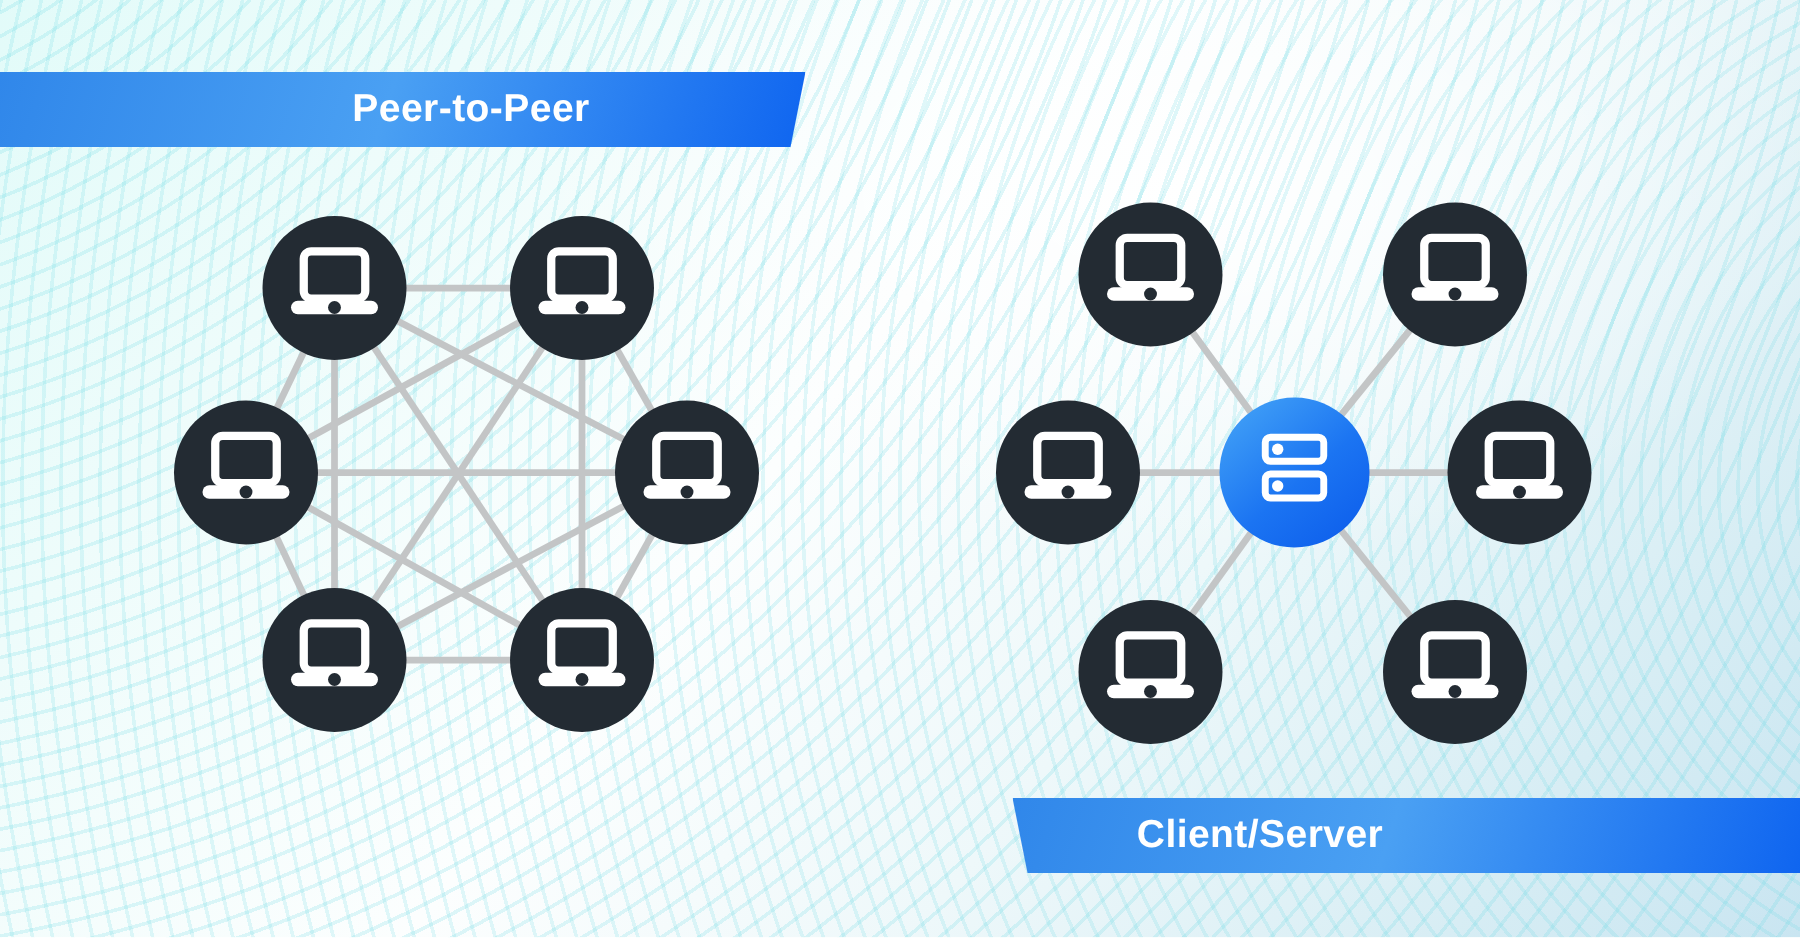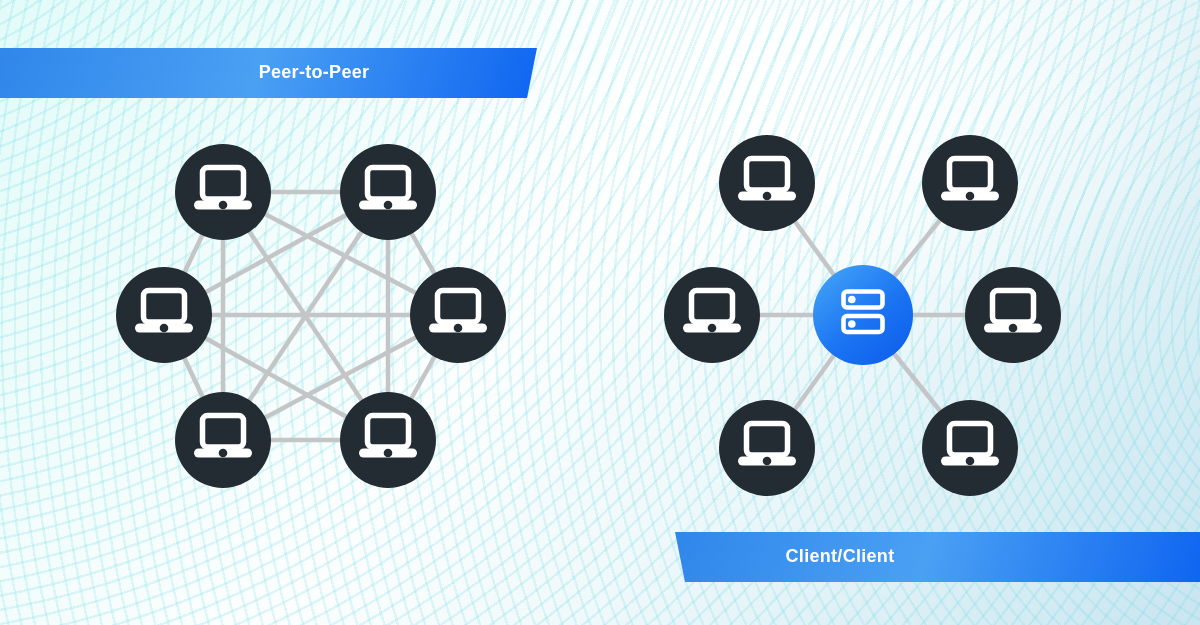--- a/index.html
+++ b/index.html
@@ -31,21 +31,21 @@
   .node.hub svg rect{stroke-width:4.6;}
   .node svg rect.f{fill:#fff;stroke:none;}
   .node svg circle.d{fill:var(--node-dark,#232b33);}
   .node.hub svg circle{fill:#fff;}
   .banner{
     position:absolute;z-index:3;height:50px;
     background:linear-gradient(108deg, var(--banner-gradient-start,#3087ea) 0%, var(--banner-gradient-mid,#4aa0f3) 48%, var(--banner-gradient-end,#0f65f0) 100%);
   }
   .banner .label{
     position:absolute;top:50%;transform:translate(-50%,-52%);
-    color:#fff;font-size:18px;font-weight:600;letter-spacing:0.3px;white-space:nowrap;
+    color:#fff;font-size:26px;font-weight:600;letter-spacing:0.3px;white-space:nowrap;
   }
   .banner.p2p{left:0;top:48px;width:537px;clip-path:polygon(0 0,100% 0,calc(100% - 10px) 100%,0 100%);}
   .banner.p2p .label{left:314px;}
   .banner.cs{left:675px;top:532px;width:525px;clip-path:polygon(0 0,100% 0,100% 100%,10px 100%);}
   .banner.cs .label{left:165px;}
 </style>
 </head>
 <body>
 
 <div class="stage">
@@ -73,21 +73,21 @@
       <line x1="863" y1="315" x2="1013" y2="315"></line>
       <line x1="863" y1="315" x2="767" y2="448"></line>
       <line x1="863" y1="315" x2="970" y2="448"></line>
     </svg>
 
   <div class="banner p2p">
     <span class="label">Peer-to-Peer</span>
   </div>
 
   <div class="banner cs">
-    <span class="label">Client/Client</span>
+    <span class="label">Client/Server</span>
   </div>
 <div class="node client" style="left: 175px; top: 144px; width: 96px; height: 96px;">
       <span style="display: block; width: 100%; height: 100%;">
         <svg viewBox="0 0 96 96">
           <rect x="27.5" y="23.5" width="41" height="31.5" rx="5"></rect>
           <rect class="f" x="19" y="56.5" width="58" height="9" rx="4.5"></rect>
           <circle class="d" cx="48" cy="61" r="4.3"></circle>
         </svg>
       </span>
     </div>

